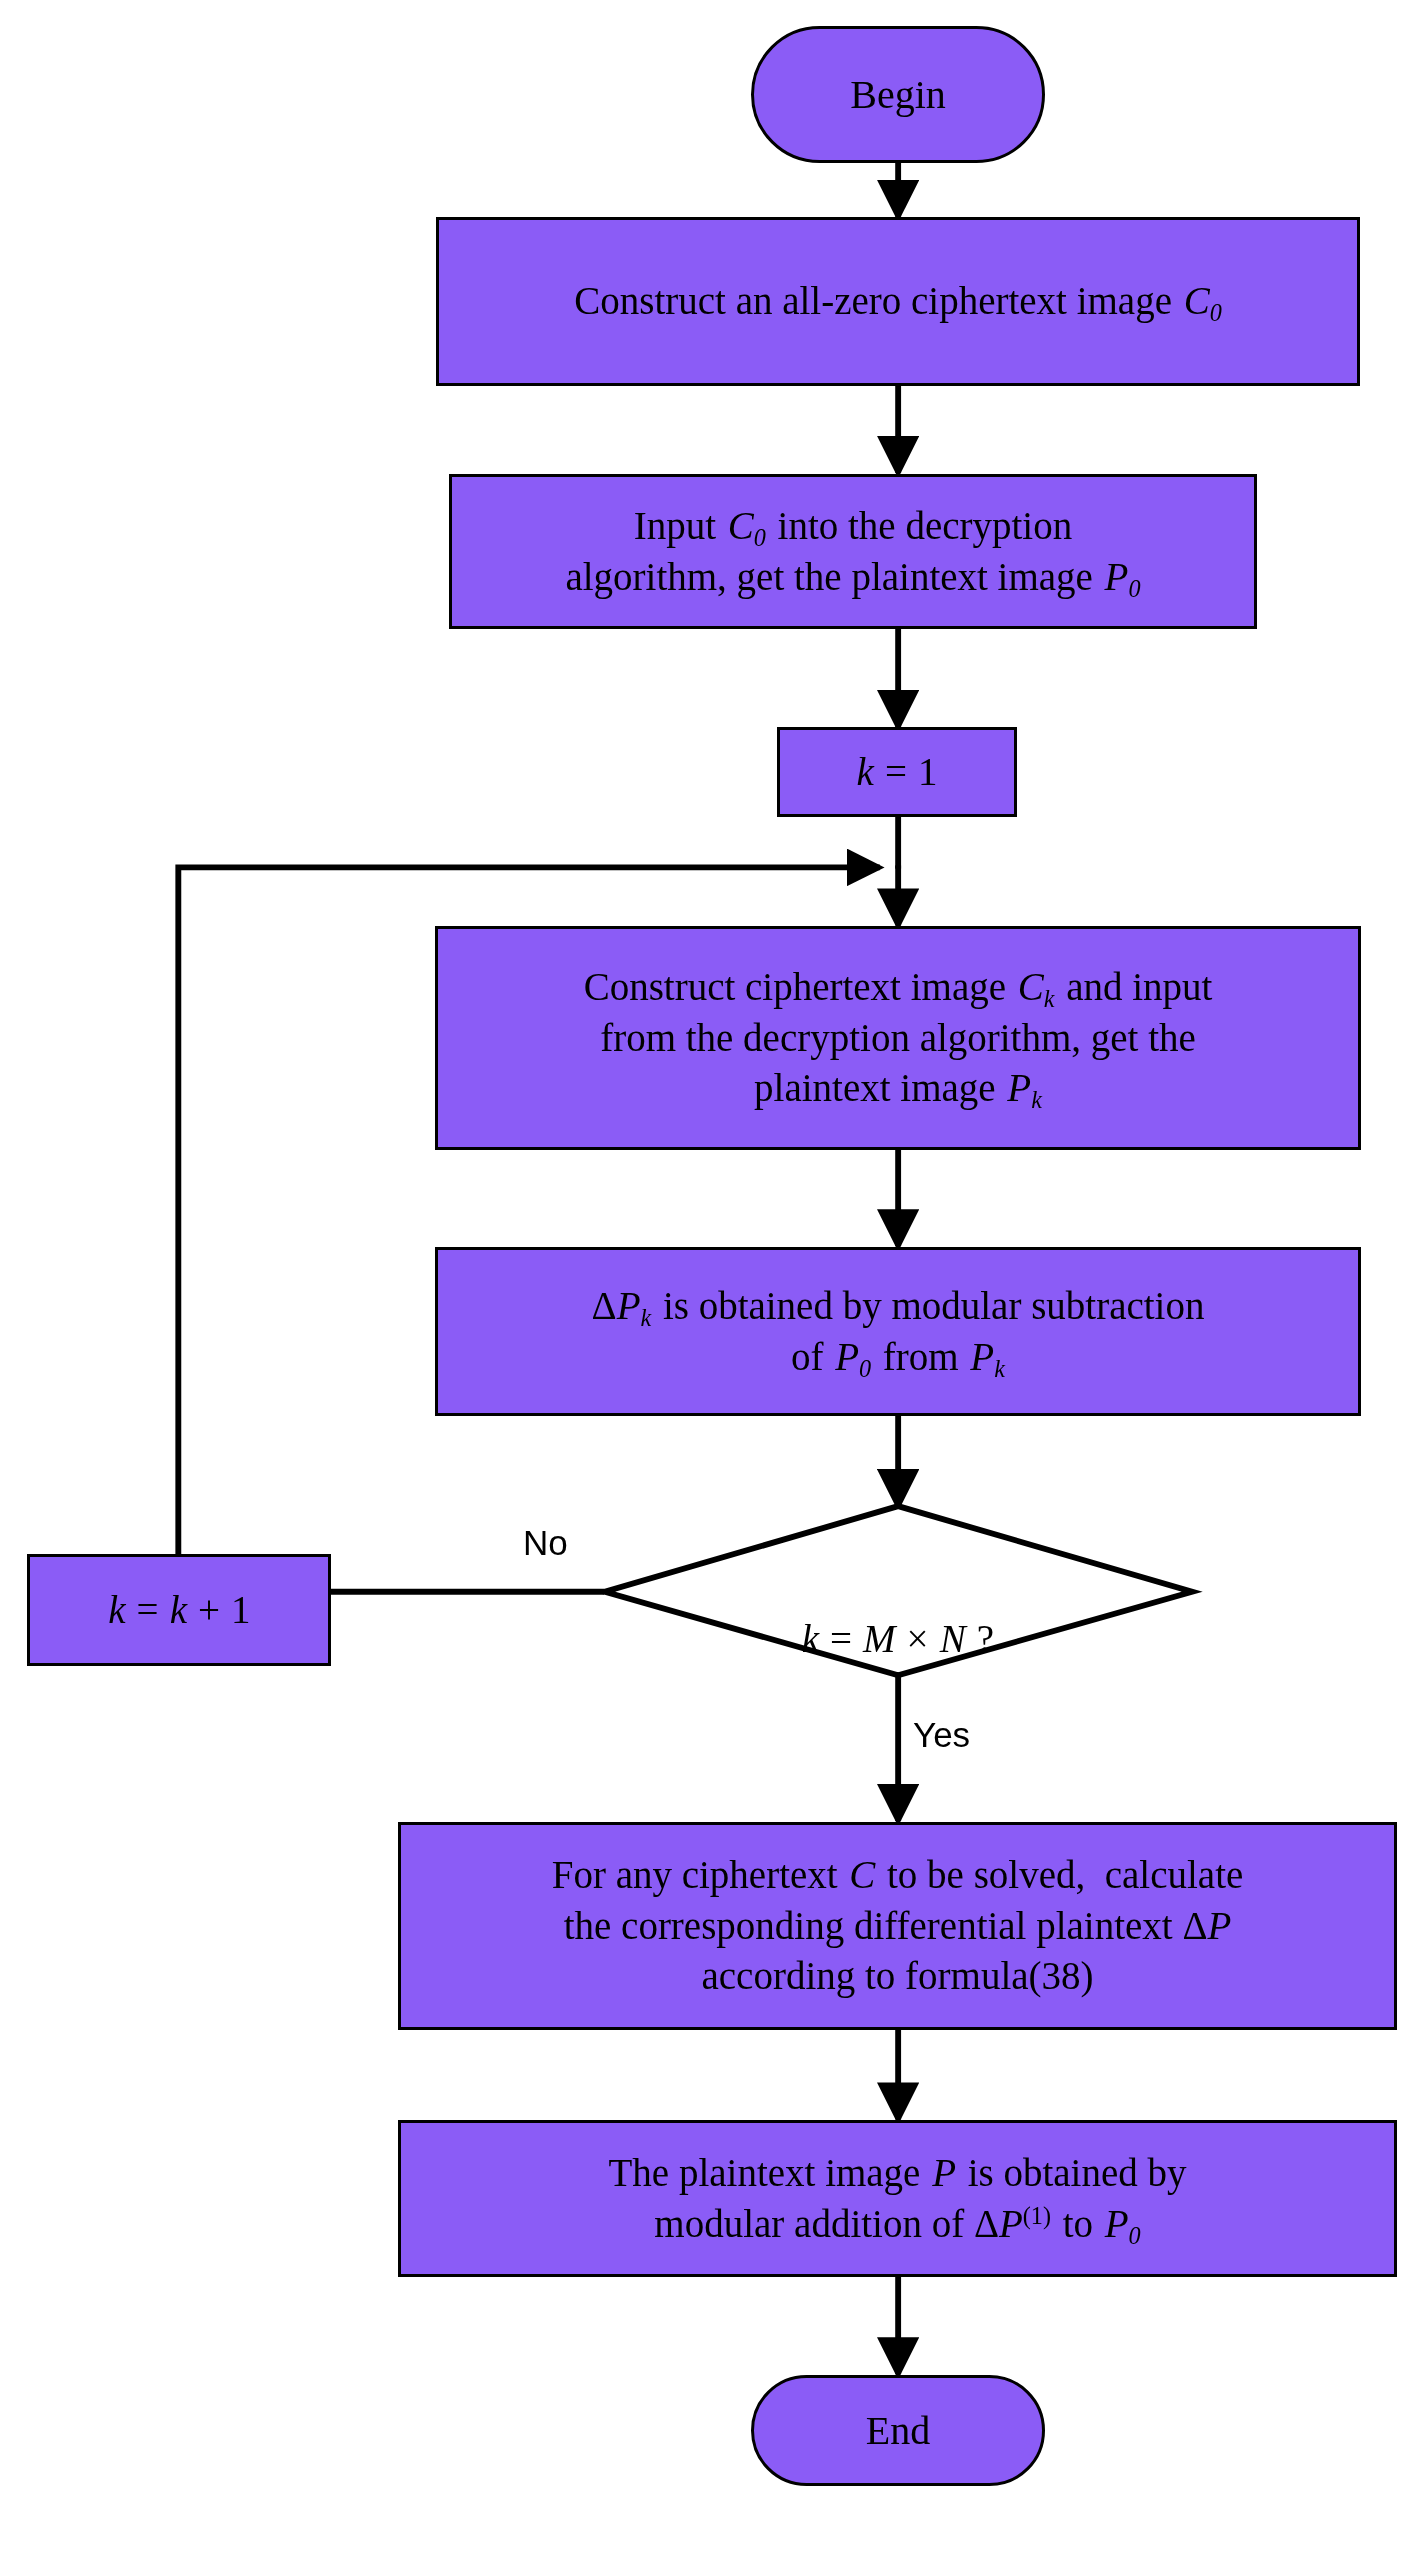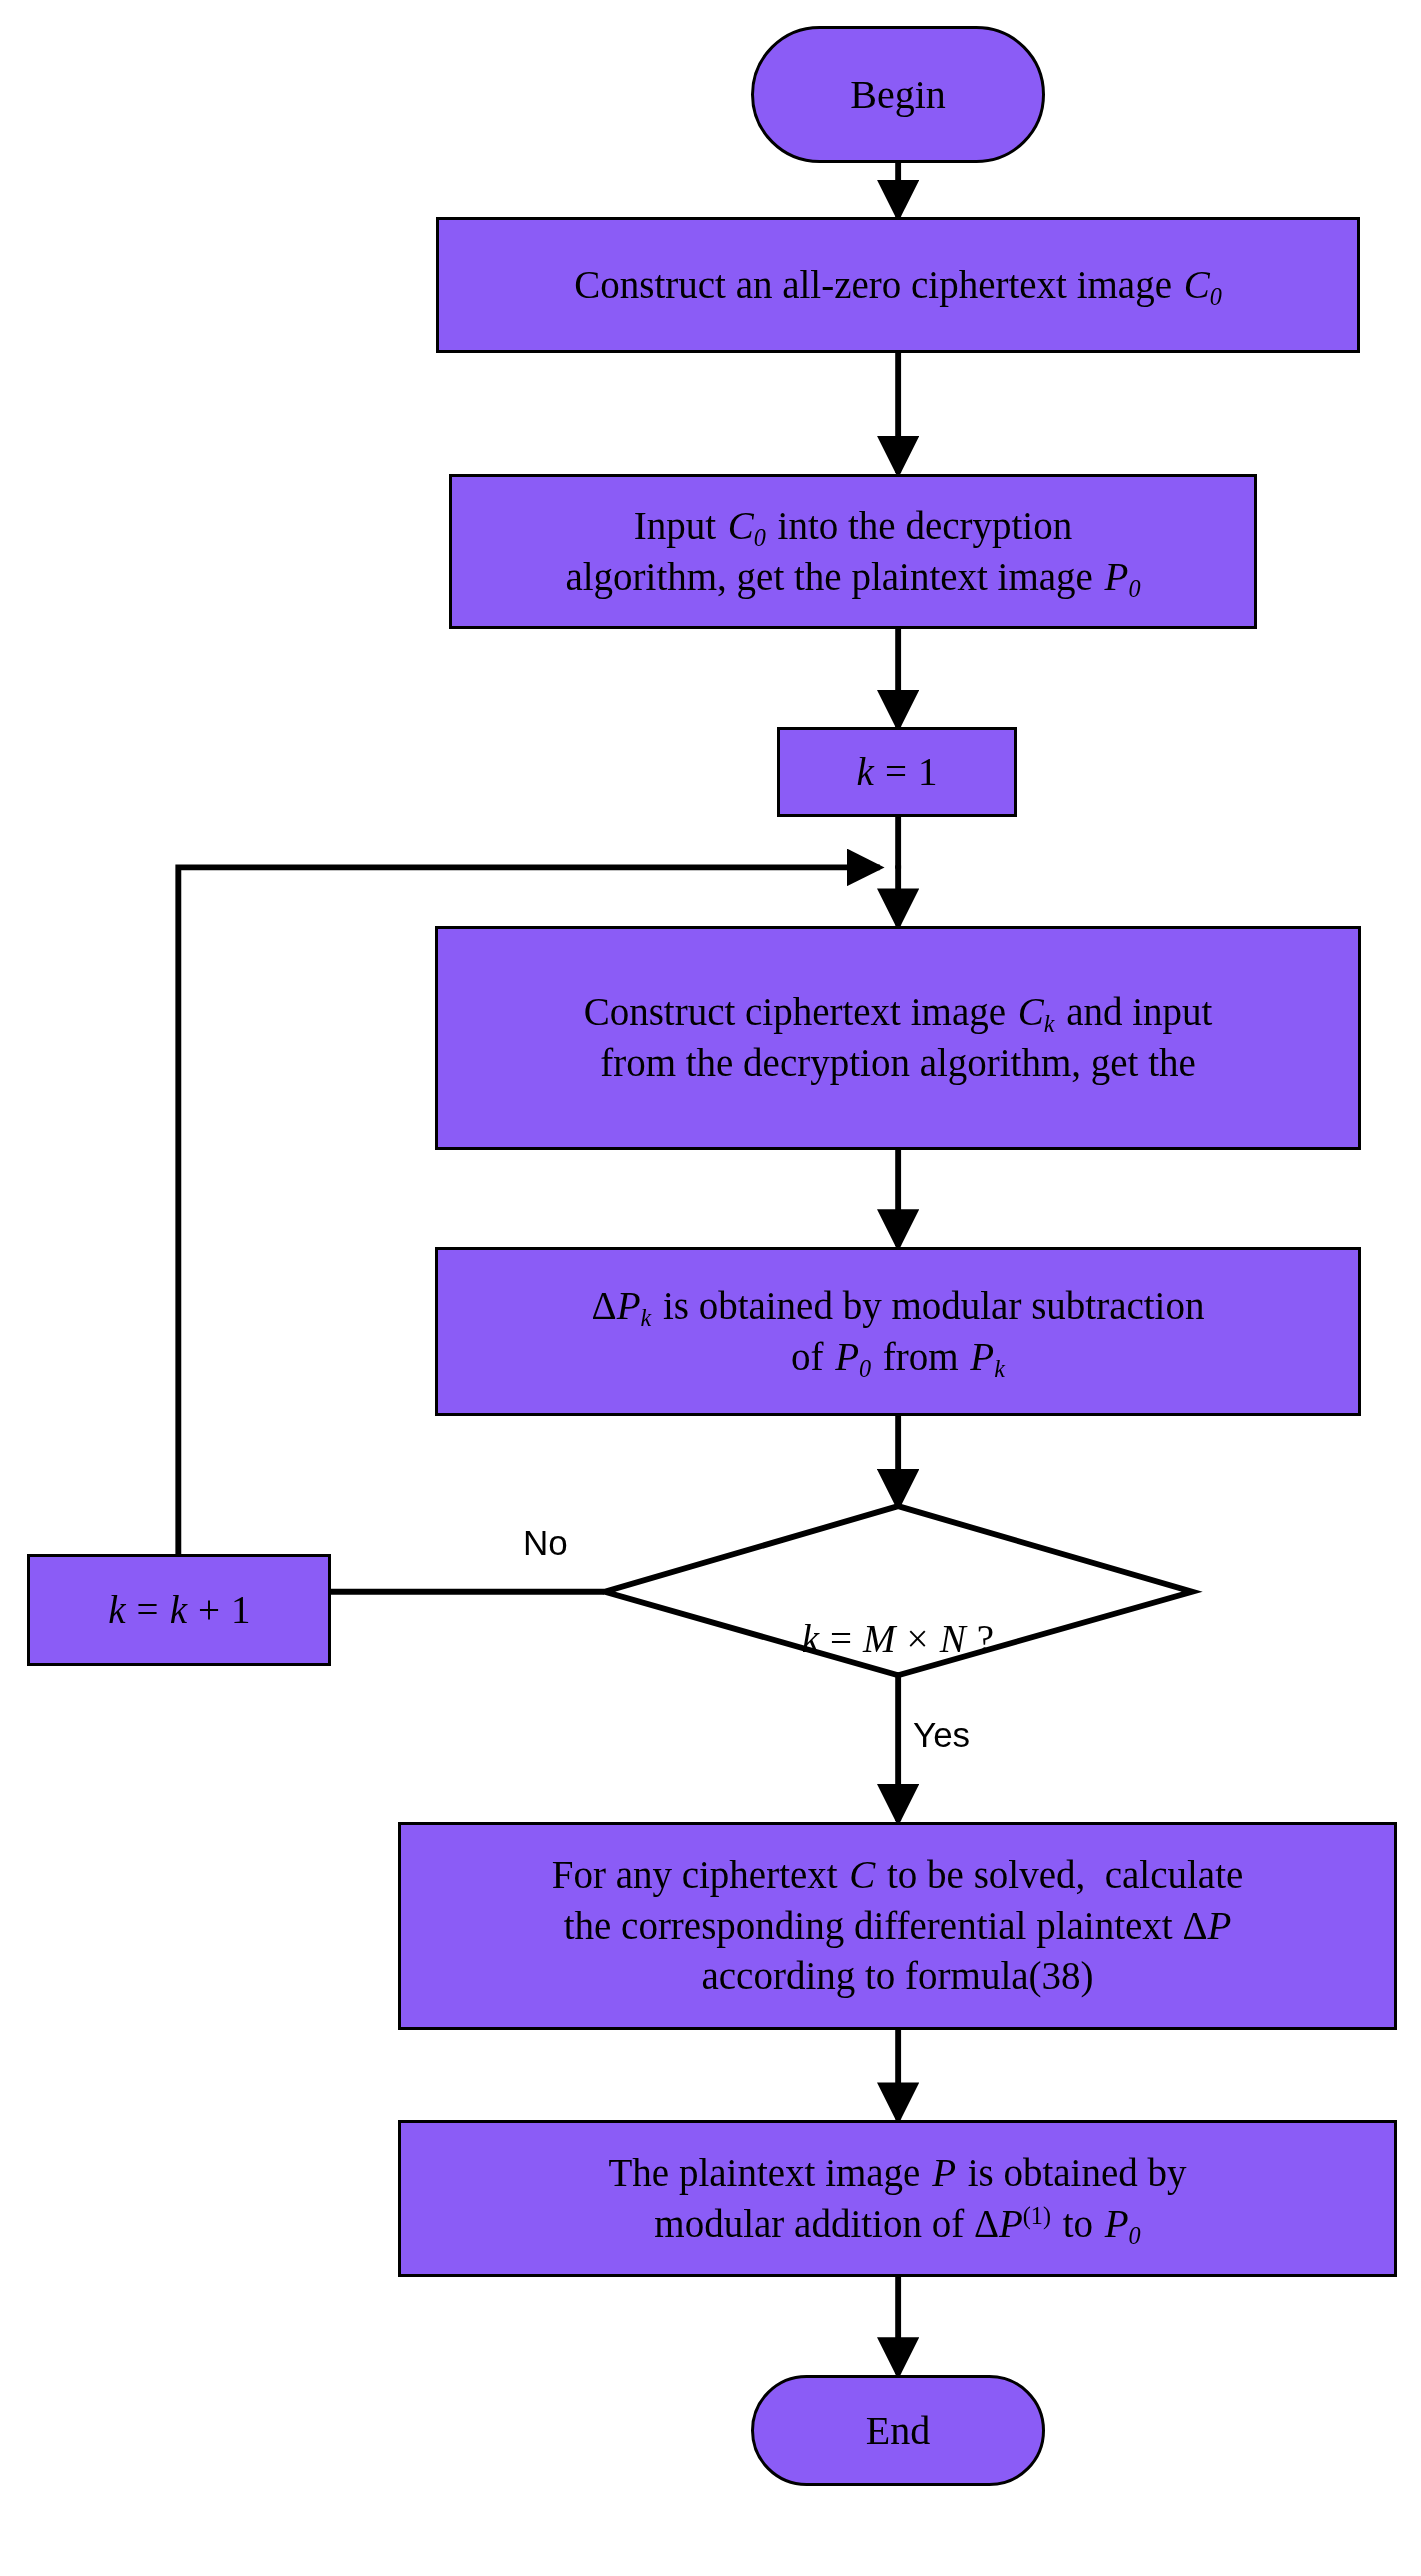--- a/index.html
+++ b/index.html
@@ -132,21 +132,21 @@
       <line x1="1375" y1="3485" x2="1375" y2="3635" marker-end="url(#ah)"></line>
     </g>
 
     <polygon points="1375,2306 1825,2437 1375,2565 926,2437" fill="#ffffff" stroke="#000000" stroke-width="9"></polygon>
   </svg>
 
   <div class="node terminal" style="left:751px; top:26px; width:294px; height:137px;">
     <span class="node-text t-terminal">Begin</span>
   </div>
 
-  <div class="node process" style="left:436px; top:217px; width:924px; height:136px;">
+  <div class="node process" style="left:436px; top:217px; width:924px; height:169px;">
     <span class="node-text t-body">
       Construct an all-zero ciphertext image<span class="sp"></span><i class="v">C<sub>0</sub></i>
     </span>
   </div>
 
   <div class="node process" style="left:449px; top:474px; width:808px; height:155px;">
     <span class="node-text t-body wrap">
       <span class="ln">Input<span class="sp"></span><i class="v">C<sub>0</sub></i><span class="sp"></span>into the decryption</span>
       <span class="ln">algorithm, get the plaintext image<span class="sp"></span><i class="v">P<sub>0</sub></i></span>
     </span>
@@ -155,20 +155,21 @@
   <div class="node process" style="left:777px; top:727px; width:240px; height:90px;">
     <span class="node-text t-body">
       <i class="v">k</i><span class="op">&nbsp;=&nbsp;</span>1
     </span>
   </div>
 
   <div class="node process" style="left:435px; top:926px; width:926px; height:224px;">
     <span class="node-text t-body wrap">
       <span class="ln">Construct ciphertext image<span class="sp"></span><i class="v">C<sub>k</sub></i><span class="sp"></span>and input</span>
       <span class="ln">from the decryption algorithm, get the</span>
+      <span class="ln">plaintext image<span class="sp"></span><i class="v">P<sub>k</sub></i></span>
     </span>
   </div>
 
   <div class="node process" style="left:435px; top:1247px; width:926px; height:169px;">
     <span class="node-text t-body wrap">
       <span class="ln">Δ<i class="v">P<sub>k</sub></i><span class="sp"></span>is obtained by modular subtraction</span>
       <span class="ln">of<span class="sp"></span><i class="v">P<sub>0</sub></i><span class="sp"></span>from<span class="sp"></span><i class="v">P<sub>k</sub></i></span>
     </span>
   </div>
 

